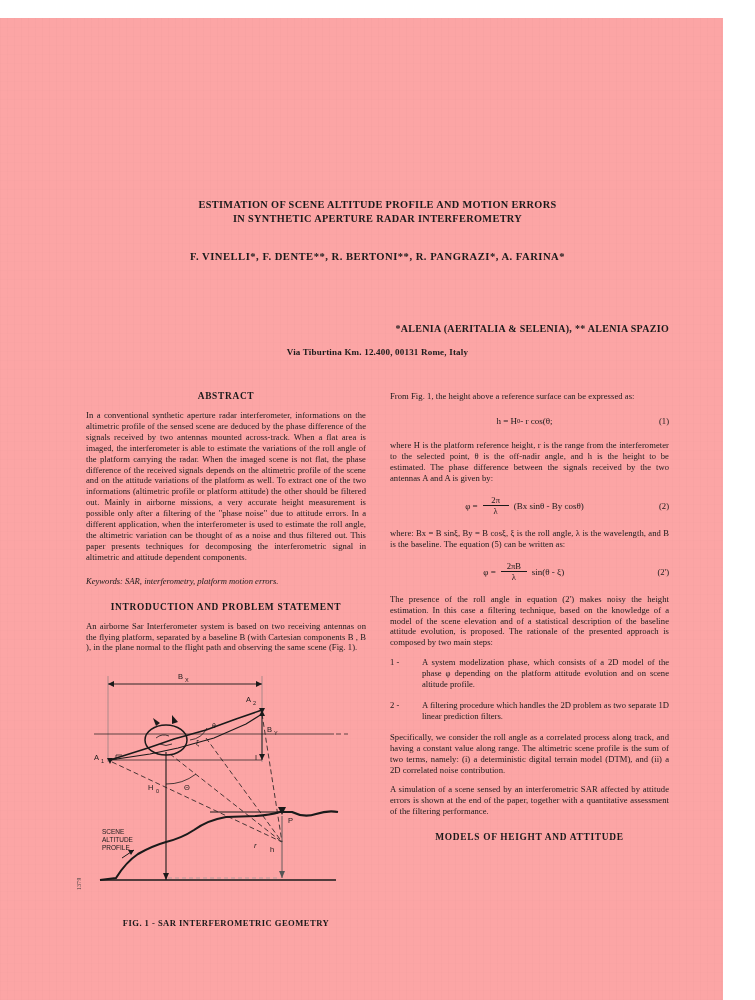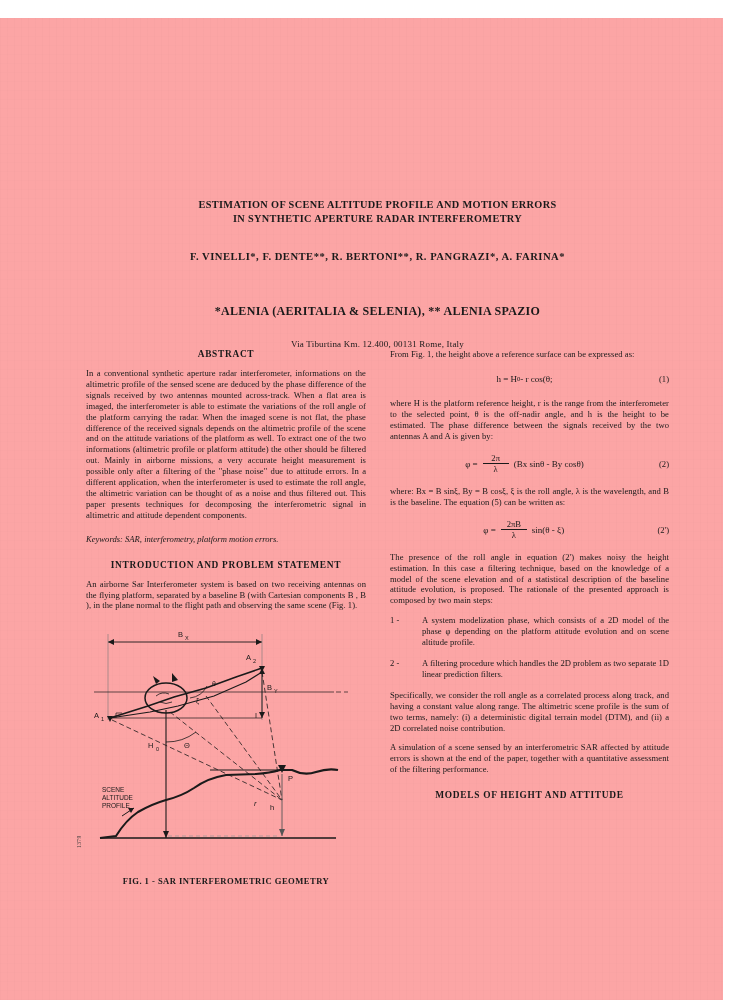--- a/index.html
+++ b/index.html
@@ -47,34 +47,36 @@
     margin: 0;
   }
   .authors {
     font-weight: bold;
     font-size: 10.6px;
     letter-spacing: 0.5px;
     margin-top: 26px;
   }
   .affil {
     font-weight: bold;
-    font-size: 12px;
+    font-size: 10px;
     letter-spacing: 0.3px;
-    margin-top: 42px;
+    margin-top: 61px;
+    text-align: right;
   }
   .affil-addr {
-    font-weight: normal;
+    font-weight: bold;
     font-size: 9px;
     letter-spacing: 0.2px;
-    margin-top: 20px;
+    margin-top: 13px;
   }
   
   .columns {
     display: flex;
     gap: 24px;
+    margin-top: 34px;
   }
   .col { width: 280px; }
   .col-right { width: 279px; }
   .sec-head {
     text-align: center;
     font-weight: bold;
     font-size: 9.4px;
     letter-spacing: 0.7px;
     margin: 0 0 9px 0;
   }

